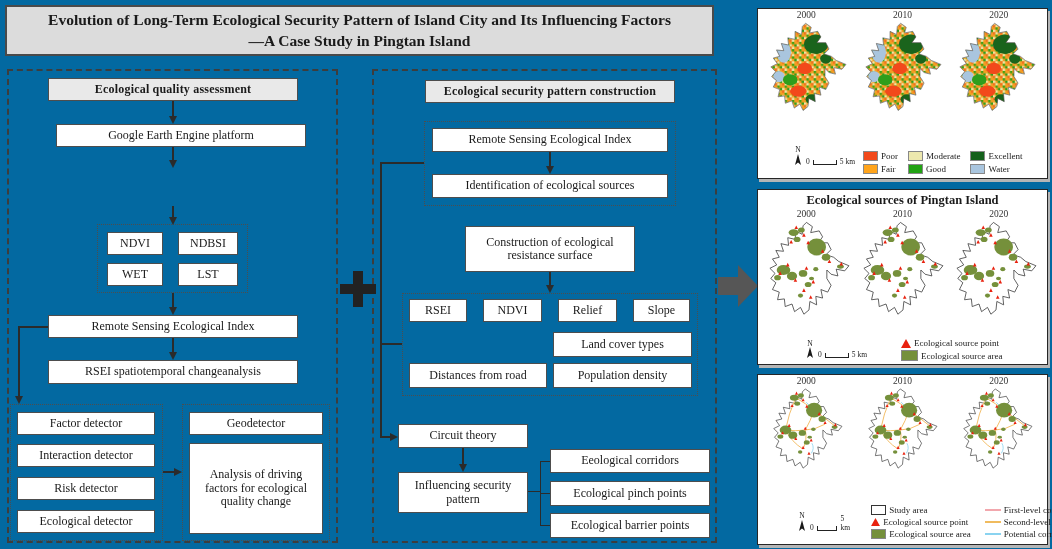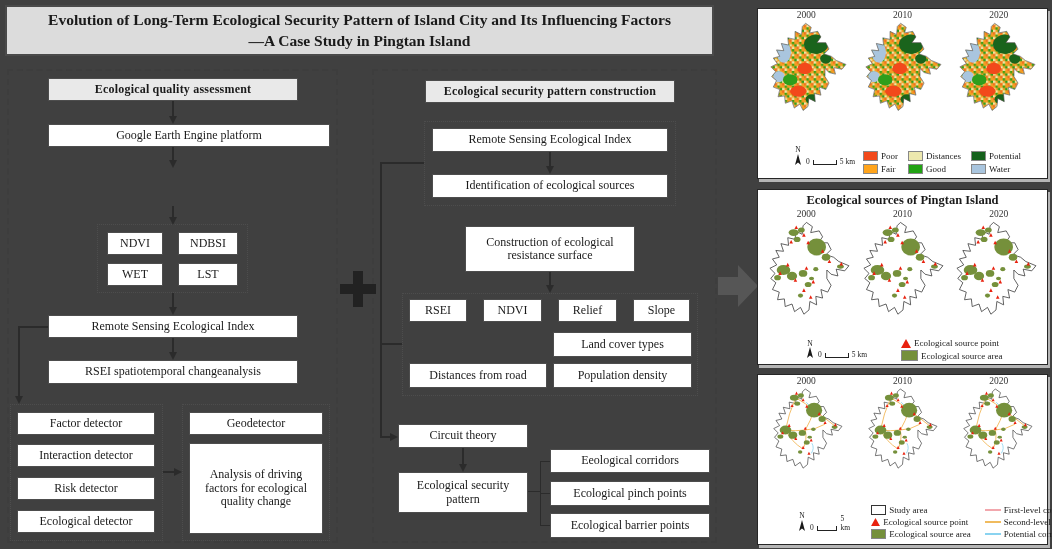--- a/index.html
+++ b/index.html
@@ -1,16 +1,16 @@
 <!DOCTYPE html>
 <html><head>
 <meta charset="utf-8">
 <style>
   html,body{margin:0;padding:0;background:#fff;}
-  #stage{position:relative;width:1052px;height:549px;background:#404040;overflow:hidden;
+  #stage{position:relative;width:1052px;height:549px;background:#0369a1;overflow:hidden;
          font-family:"Liberation Serif","DejaVu Serif",serif;color:#1a1a1a;}
   .bx{position:absolute;box-sizing:border-box;background:#fff;border:1.5px solid #4d4d4d;
       display:flex;flex-direction:column;align-items:center;justify-content:center;
       text-align:center;font-size:12px;line-height:1.12;}
   .hd{background:#e9e9e9;font-weight:bold;font-size:12px;letter-spacing:.2px;}
   .dot{position:absolute;box-sizing:border-box;border:1.6px dotted #4d4d4d;}
   .dash{position:absolute;box-sizing:border-box;border:2px dashed #3d3d3d;}
   .titlebox{position:absolute;left:5px;top:5px;width:709px;height:51px;box-sizing:border-box;
       background:#dcdcdc;border:2px solid #4a4a4a;display:flex;flex-direction:column;
       align-items:center;justify-content:center;font-weight:bold;font-size:15.5px;line-height:1.3;}
@@ -138,21 +138,21 @@
     <span>Evolution of Long-Term Ecological Security Pattern of Island City and Its Influencing Factors</span>
     <span>—A Case Study in Pingtan Island</span>
   </div>
 
   <div class="dash" style="left:7px;top:69px;width:331px;height:474px"></div>
   <div class="dash" style="left:372px;top:69px;width:345px;height:474px"></div>
 
   <div class="bx hd" style="left:48px;top:78px;width:250px;height:23px">
       <span>Ecological quality assessment</span>
     </div>
-  <div class="bx" style="left:48px;top:124px;width:282px;height:23px">
+  <div class="bx" style="left:56px;top:124px;width:250px;height:23px">
       <span>Google Earth Engine platform</span>
     </div>
   <div class="dot" style="left:97px;top:224px;width:151px;height:69px"></div>
   <div class="bx" style="left:107px;top:232px;width:56px;height:23px">
       <span>NDVI</span>
     </div>
   <div class="bx" style="left:178px;top:232px;width:60px;height:23px">
       <span>NDBSI</span>
     </div>
   <div class="bx" style="left:107px;top:263px;width:56px;height:23px">
@@ -244,21 +244,21 @@
     </div>
   <div class="bx" style="left:553px;top:363px;width:139px;height:25px">
       <span>Population density</span>
     </div>
 
   <div class="bx" style="left:398px;top:424px;width:130px;height:24px">
       <span>Circuit theory</span>
     </div>
   <div class="va" style="left:462px;top:448px;height:16px"></div>
   <div class="bx" style="left:398px;top:472px;width:130px;height:41px">
-    <span>Ecological security</span>
+    <span>Influencing security</span>
     <span>pattern</span>
   </div>
   <div class="bx" style="left:550px;top:449px;width:160px;height:24px">
       <span>Eeological corridors</span>
     </div>
   <div class="bx" style="left:550px;top:481px;width:160px;height:25px">
       <span>Ecological pinch points</span>
     </div>
   <div class="bx" style="left:550px;top:513px;width:160px;height:25px">
       <span>Ecological barrier points</span>
@@ -314,29 +314,29 @@
         <div class="litem">
             <span class="sw" style="background-color: rgb(242, 73, 27);"></span>
             <span>Poor</span>
           </div>
         <div class="litem">
             <span class="sw" style="background-color: rgb(255, 164, 27);"></span>
             <span>Fair</span>
           </div>
         <div class="litem">
             <span class="sw" style="background-color: rgb(237, 232, 174);"></span>
-            <span>Distances</span>
+            <span>Moderate</span>
           </div>
         <div class="litem">
             <span class="sw" style="background-color: rgb(33, 162, 19);"></span>
             <span>Good</span>
           </div>
         <div class="litem">
             <span class="sw" style="background-color: rgb(21, 97, 28);"></span>
-            <span>Potential</span>
+            <span>Excellent</span>
           </div>
         <div class="litem">
             <span class="sw" style="background-color: rgb(169, 197, 222);"></span>
             <span>Water</span>
           </div>
       </div>
     </div>
   </div>
 
   <div class="panel" style="top:189px;height:176px">

